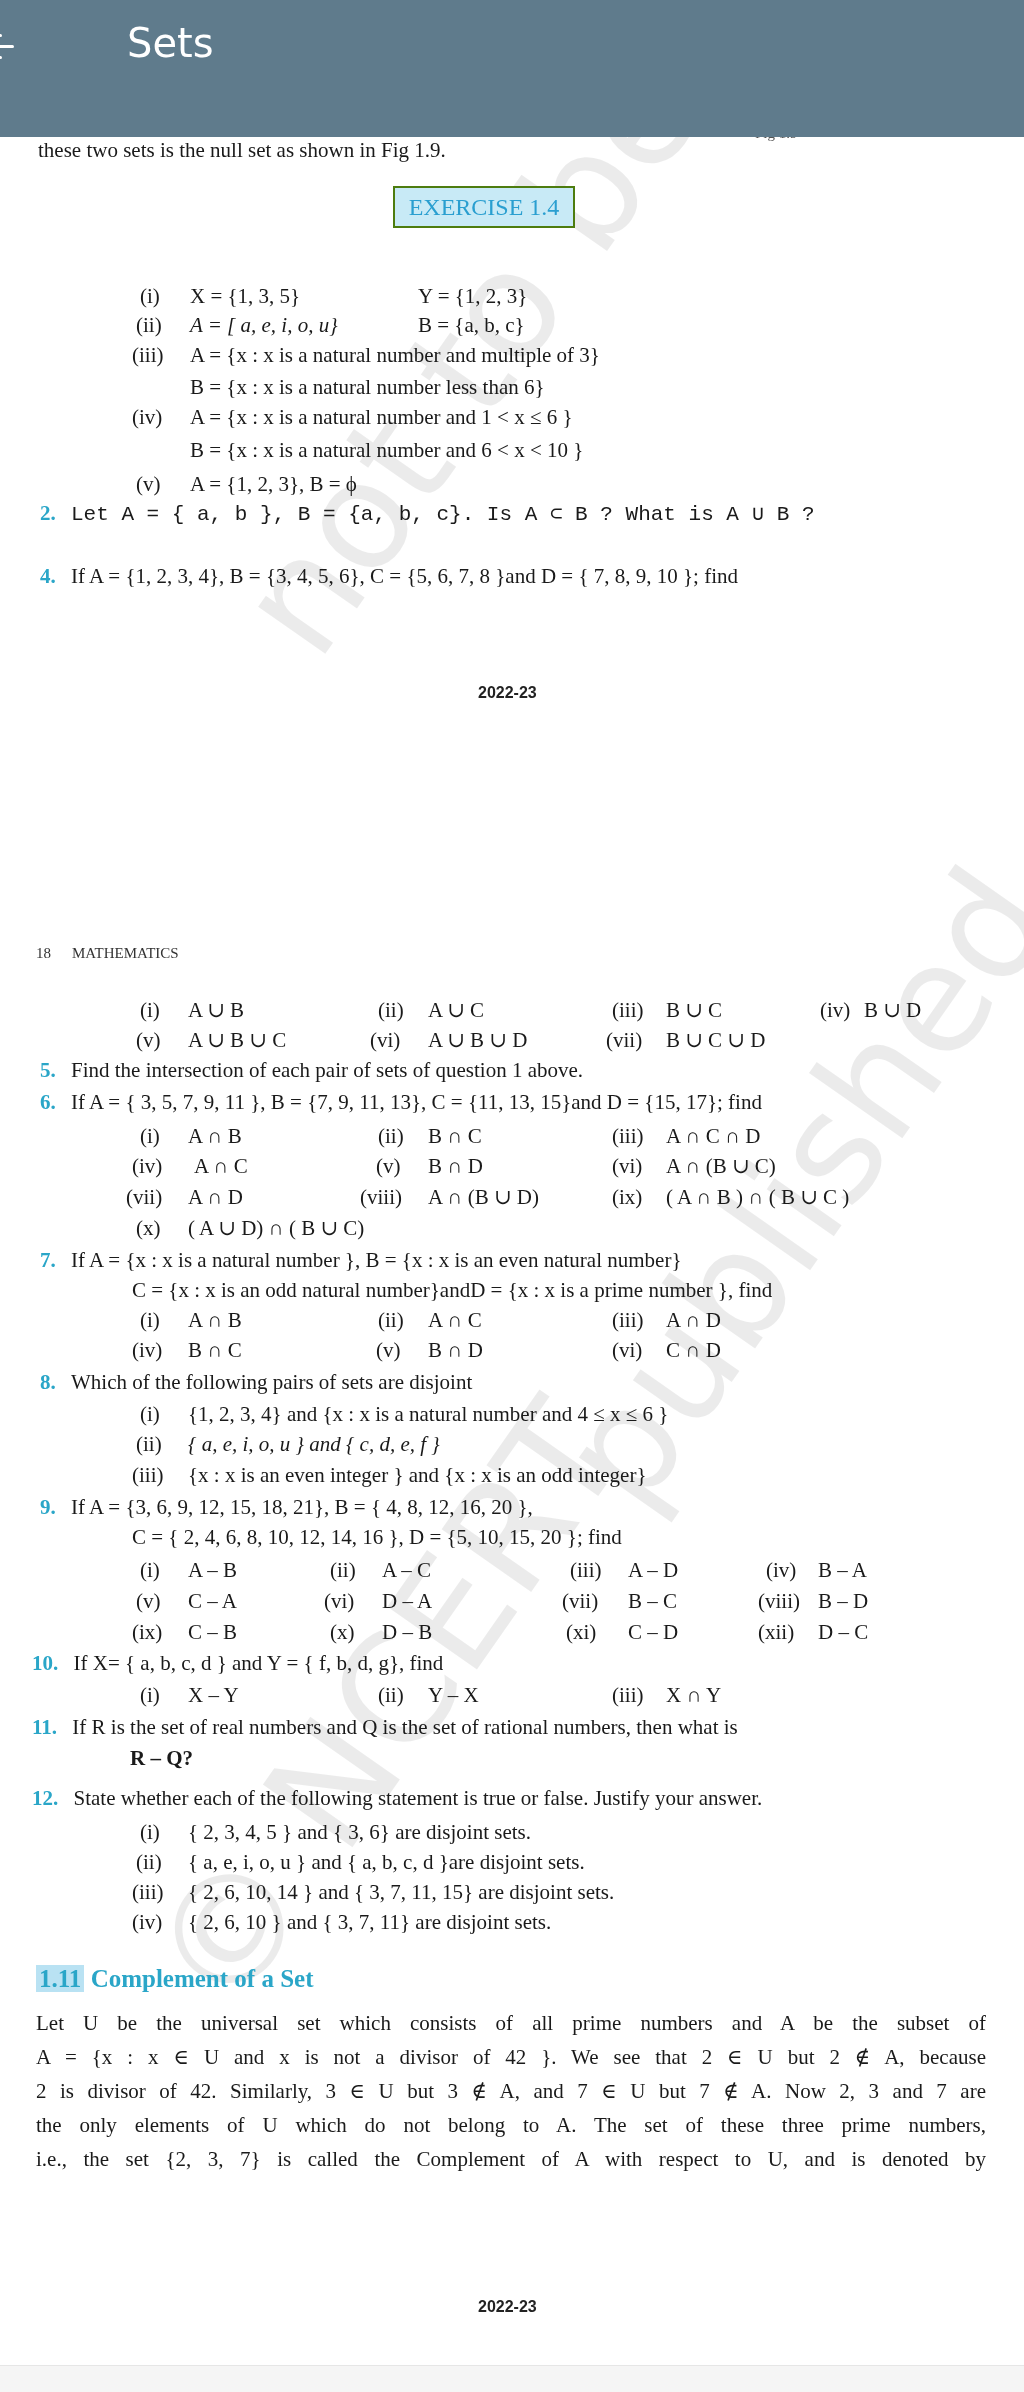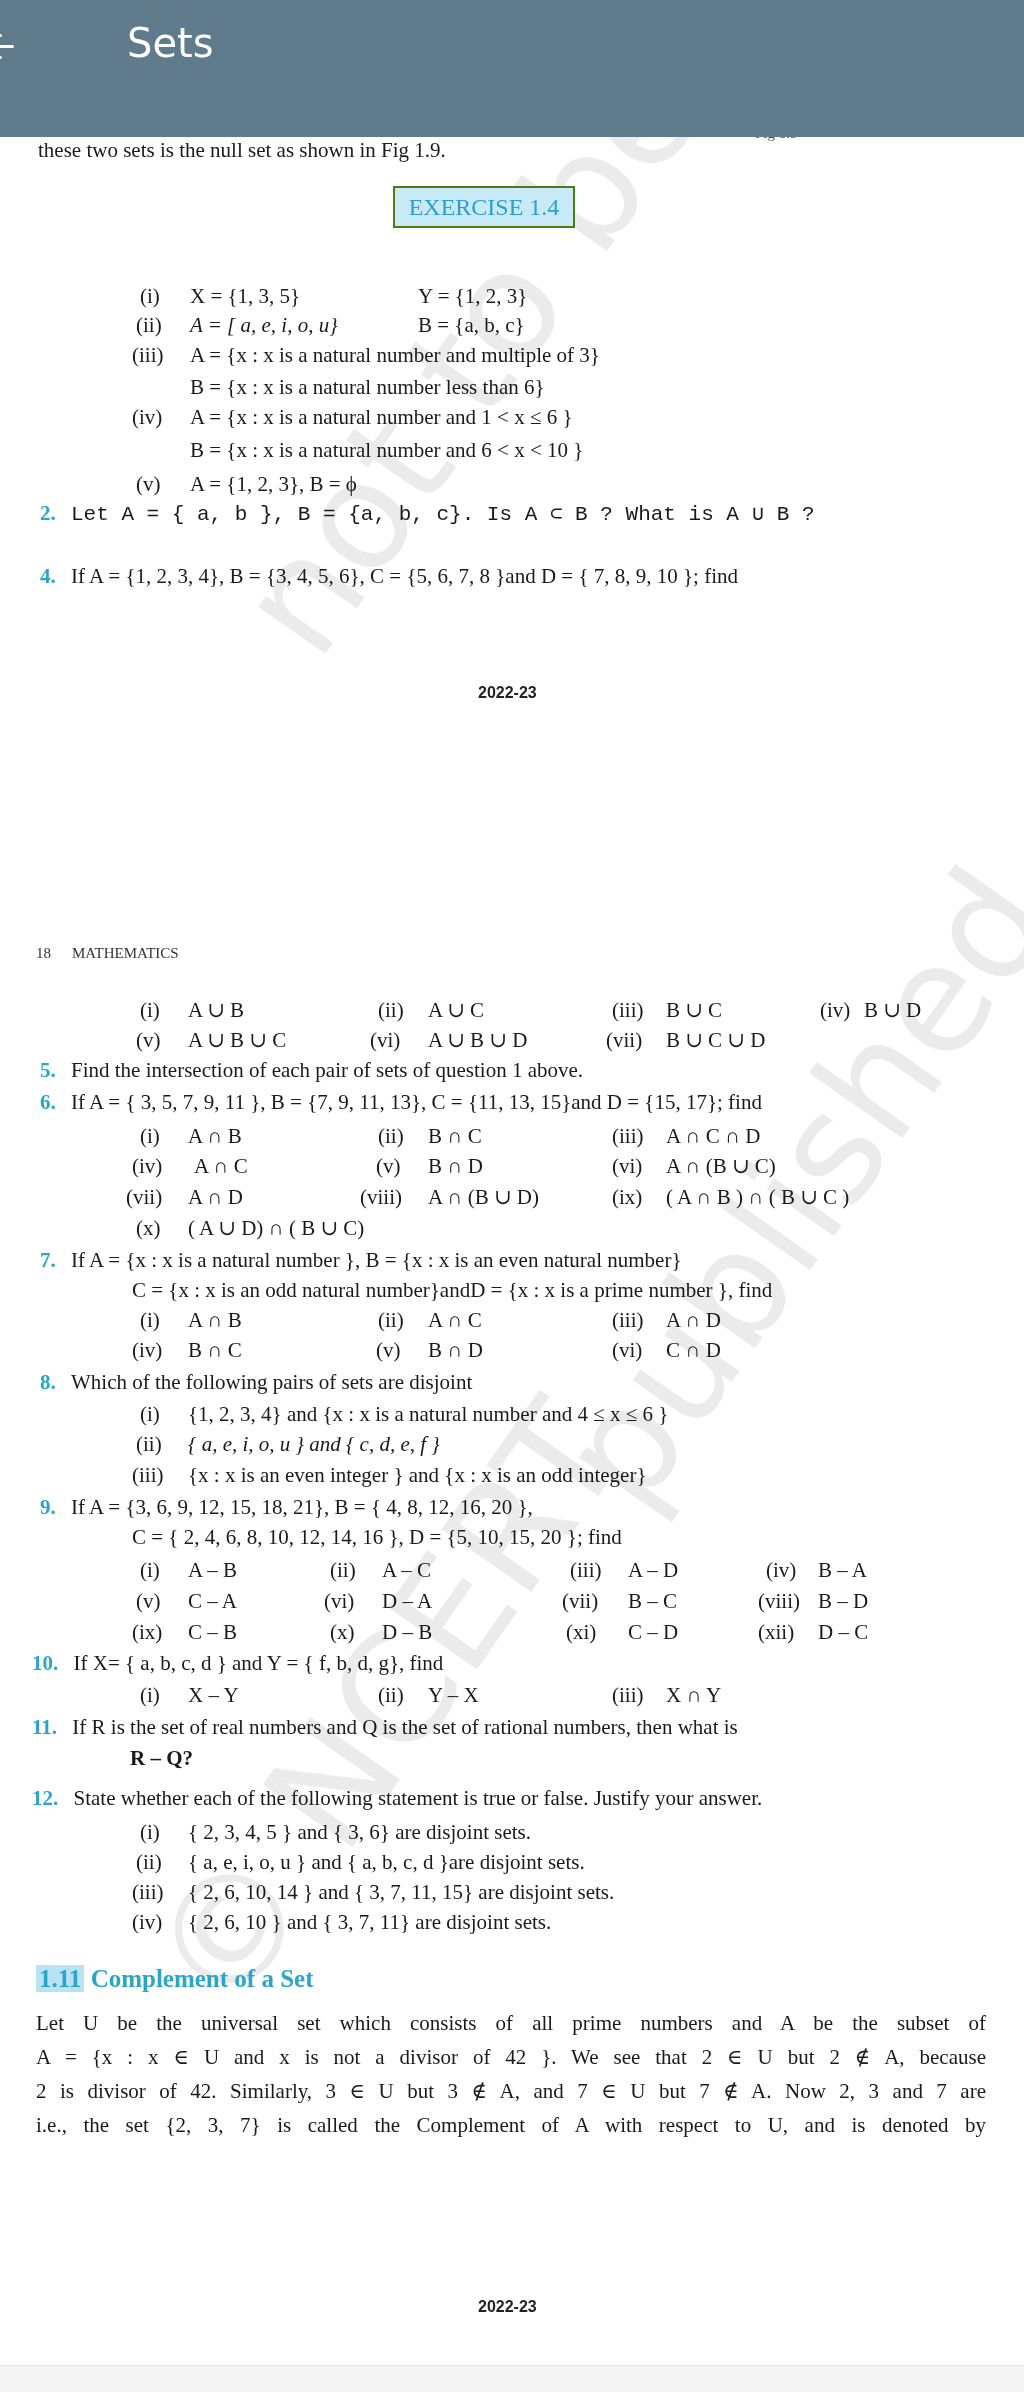--- a/index.html
+++ b/index.html
@@ -269,18 +269,19 @@
 
 <div class="section-head">
   <span class="secnum">1.11</span>
   <span>Complement of a Set</span>
 </div>
 
 <div class="para" style="top:2008px;">
   <span class="line">Let U be the universal set which consists of all prime numbers and A be the subset of</span>
   <span class="line" style="margin-top:4px;">A = {x : x ∈ U and x is not a divisor of 42 }. We see that 2 ∈ U but 2 ∉ A, because</span>
   <span class="line" style="margin-top:4px;">2 is divisor of 42. Similarly, 3 ∈ U but 3 ∉ A, and 7 ∈ U but 7 ∉ A. Now 2, 3 and 7 are</span>
+  <span class="line" style="margin-top:4px;">the only elements of U which do not belong to A. The set of these three prime numbers,</span>
   <span class="line" style="margin-top:4px;">i.e., the set {2, 3, 7} is called the Complement of A with respect to U, and is denoted by</span>
 </div>
 
 <div class="year" style="left:478px;top:2298px;">2022-23</div>
 
 <div class="bottom-strip"></div>
 
 </body></html>

